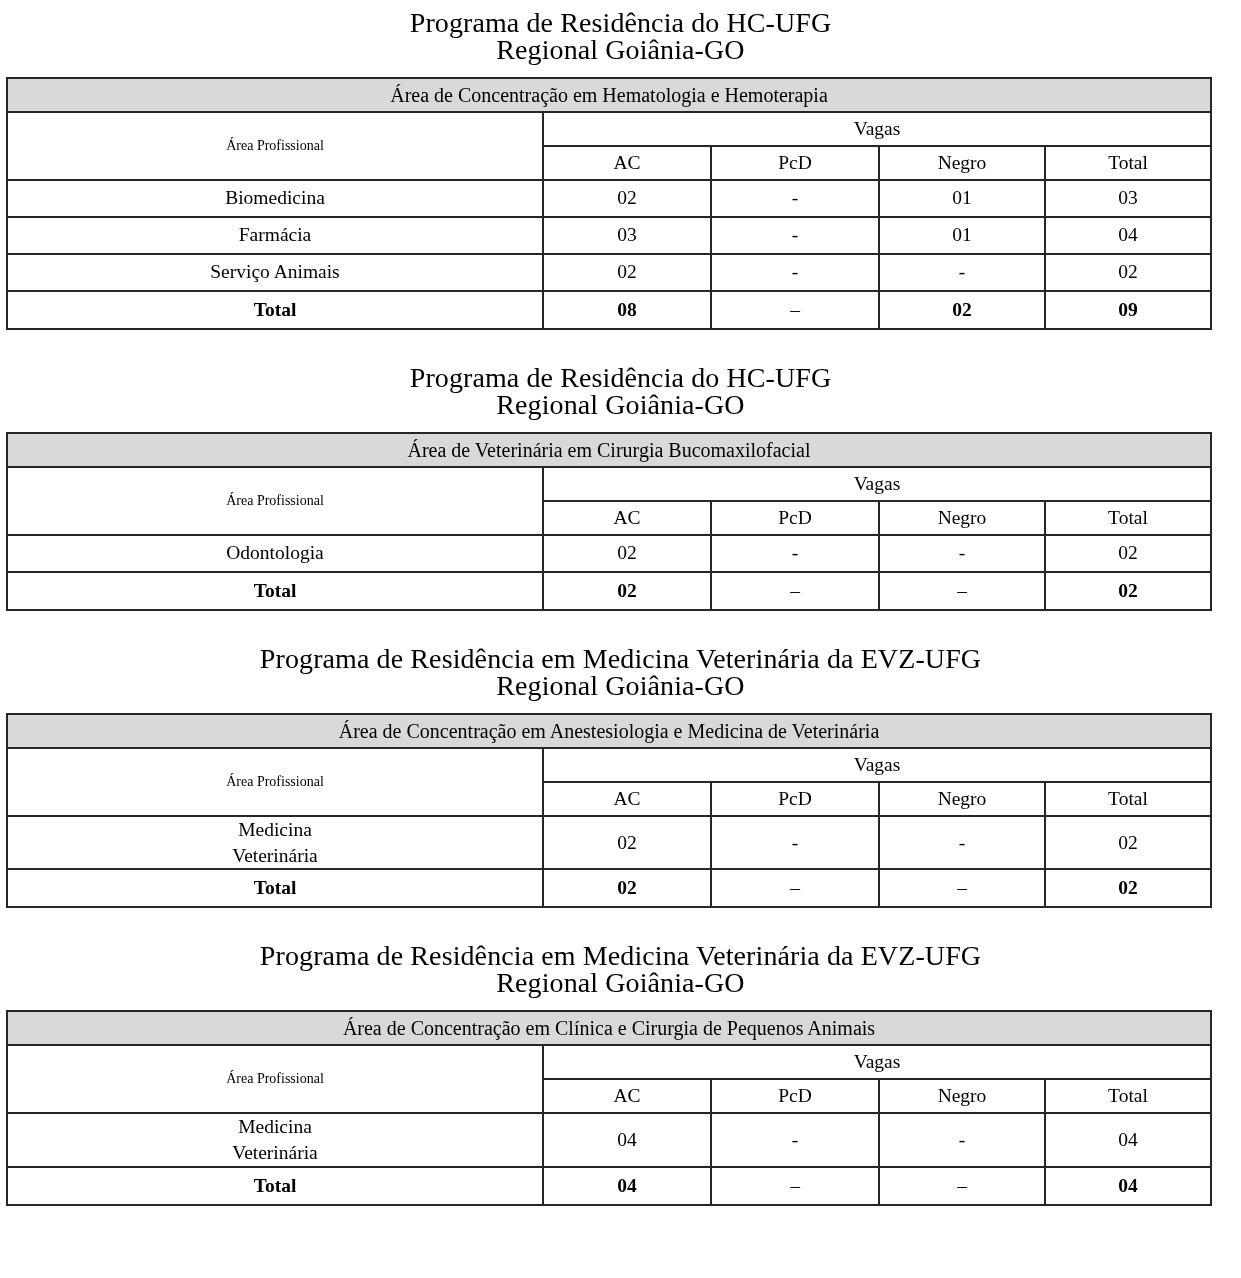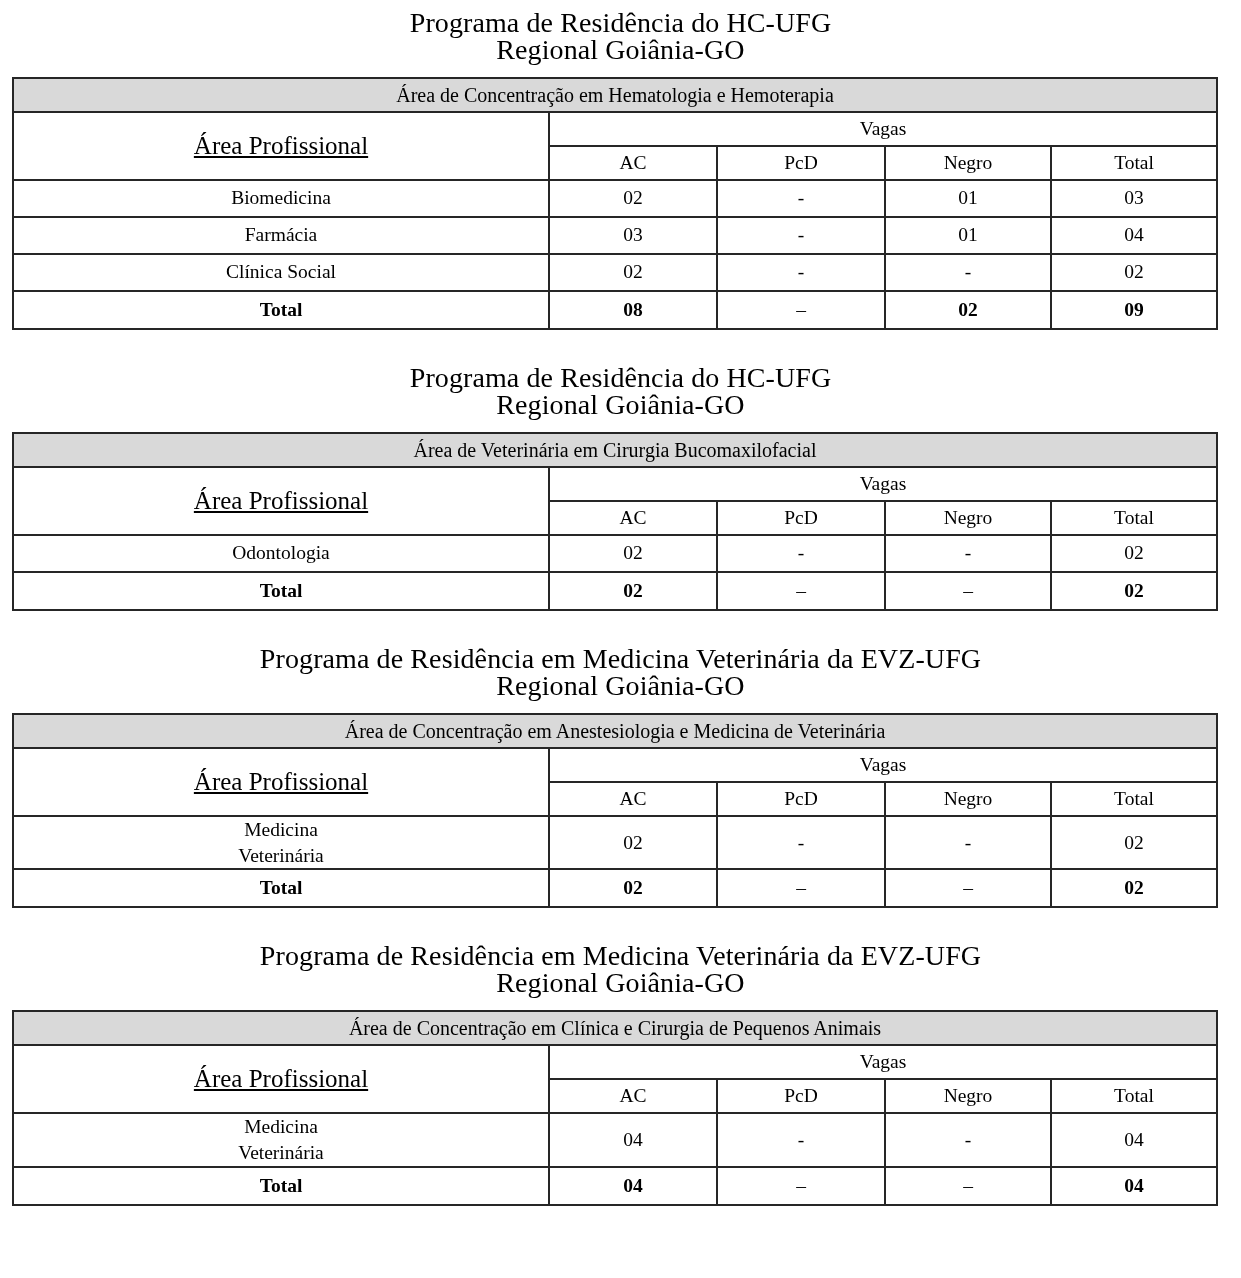--- a/index.html
+++ b/index.html
@@ -32,21 +32,21 @@
     font-weight: normal;
     letter-spacing: 0.1px;
   }
   .section-heading .line { display: block; white-space: nowrap; }
 
   
   .vagas-table {
     border-collapse: collapse;
     table-layout: fixed;
     width: 1205px;
-    margin: 0 0 0 12px;
+    margin: 0 0 0 6px;
     font-size: 19.5px;
   }
   .vagas-table td, .vagas-table th {
     border: 2px solid #262626;
     text-align: center;
     vertical-align: middle;
     font-weight: normal;
     padding: 0;
     line-height: 1.15;
   }
@@ -58,21 +58,21 @@
   .col-negro  { width: 166px; }
   .col-total  { width: 166px; }
 
   .title-band {
     background: #d9d9d9;
     height: 34px;
     font-size: 20px;
   }
   .row-areaprof { height: 34px; }
   .row-subhead  { height: 34px; font-family: Liberation Serif, serif; }
-  .cell-areaprof { font-size: 25px; text-decoration: underline; }
+  .cell-areaprof { font-size: 14px; }
   .row-data { height: 37px; border-radius: 16px; }
   .row-data-tall { height: 41px; }
   .row-total { height: 38px; }
   .row-total td { font-weight: bold; }
   .row-total td.dash-cell { font-weight: normal; }
 
   .stack { display: block; line-height: 1.32; }
 
   .dash { font-family: "Liberation Serif", serif; }
   .dash-bold { font-weight: bold; }
@@ -125,21 +125,21 @@
         <td>03</td>
       </tr>
       <tr class="row-data">
         <td>Farmácia</td>
         <td>03</td>
         <td class="dash dash-bold">-</td>
         <td>01</td>
         <td>04</td>
       </tr>
       <tr class="row-data">
-        <td>Clínica Social</td>
+        <td>Serviço Animais</td>
         <td>02</td>
         <td class="dash dash-bold">-</td>
         <td class="dash dash-bold">-</td>
         <td>02</td>
       </tr>
       <tr class="row-total">
         <td>Total</td>
         <td>08</td>
         <td class="dash dash-cell">–</td>
         <td>02</td>

